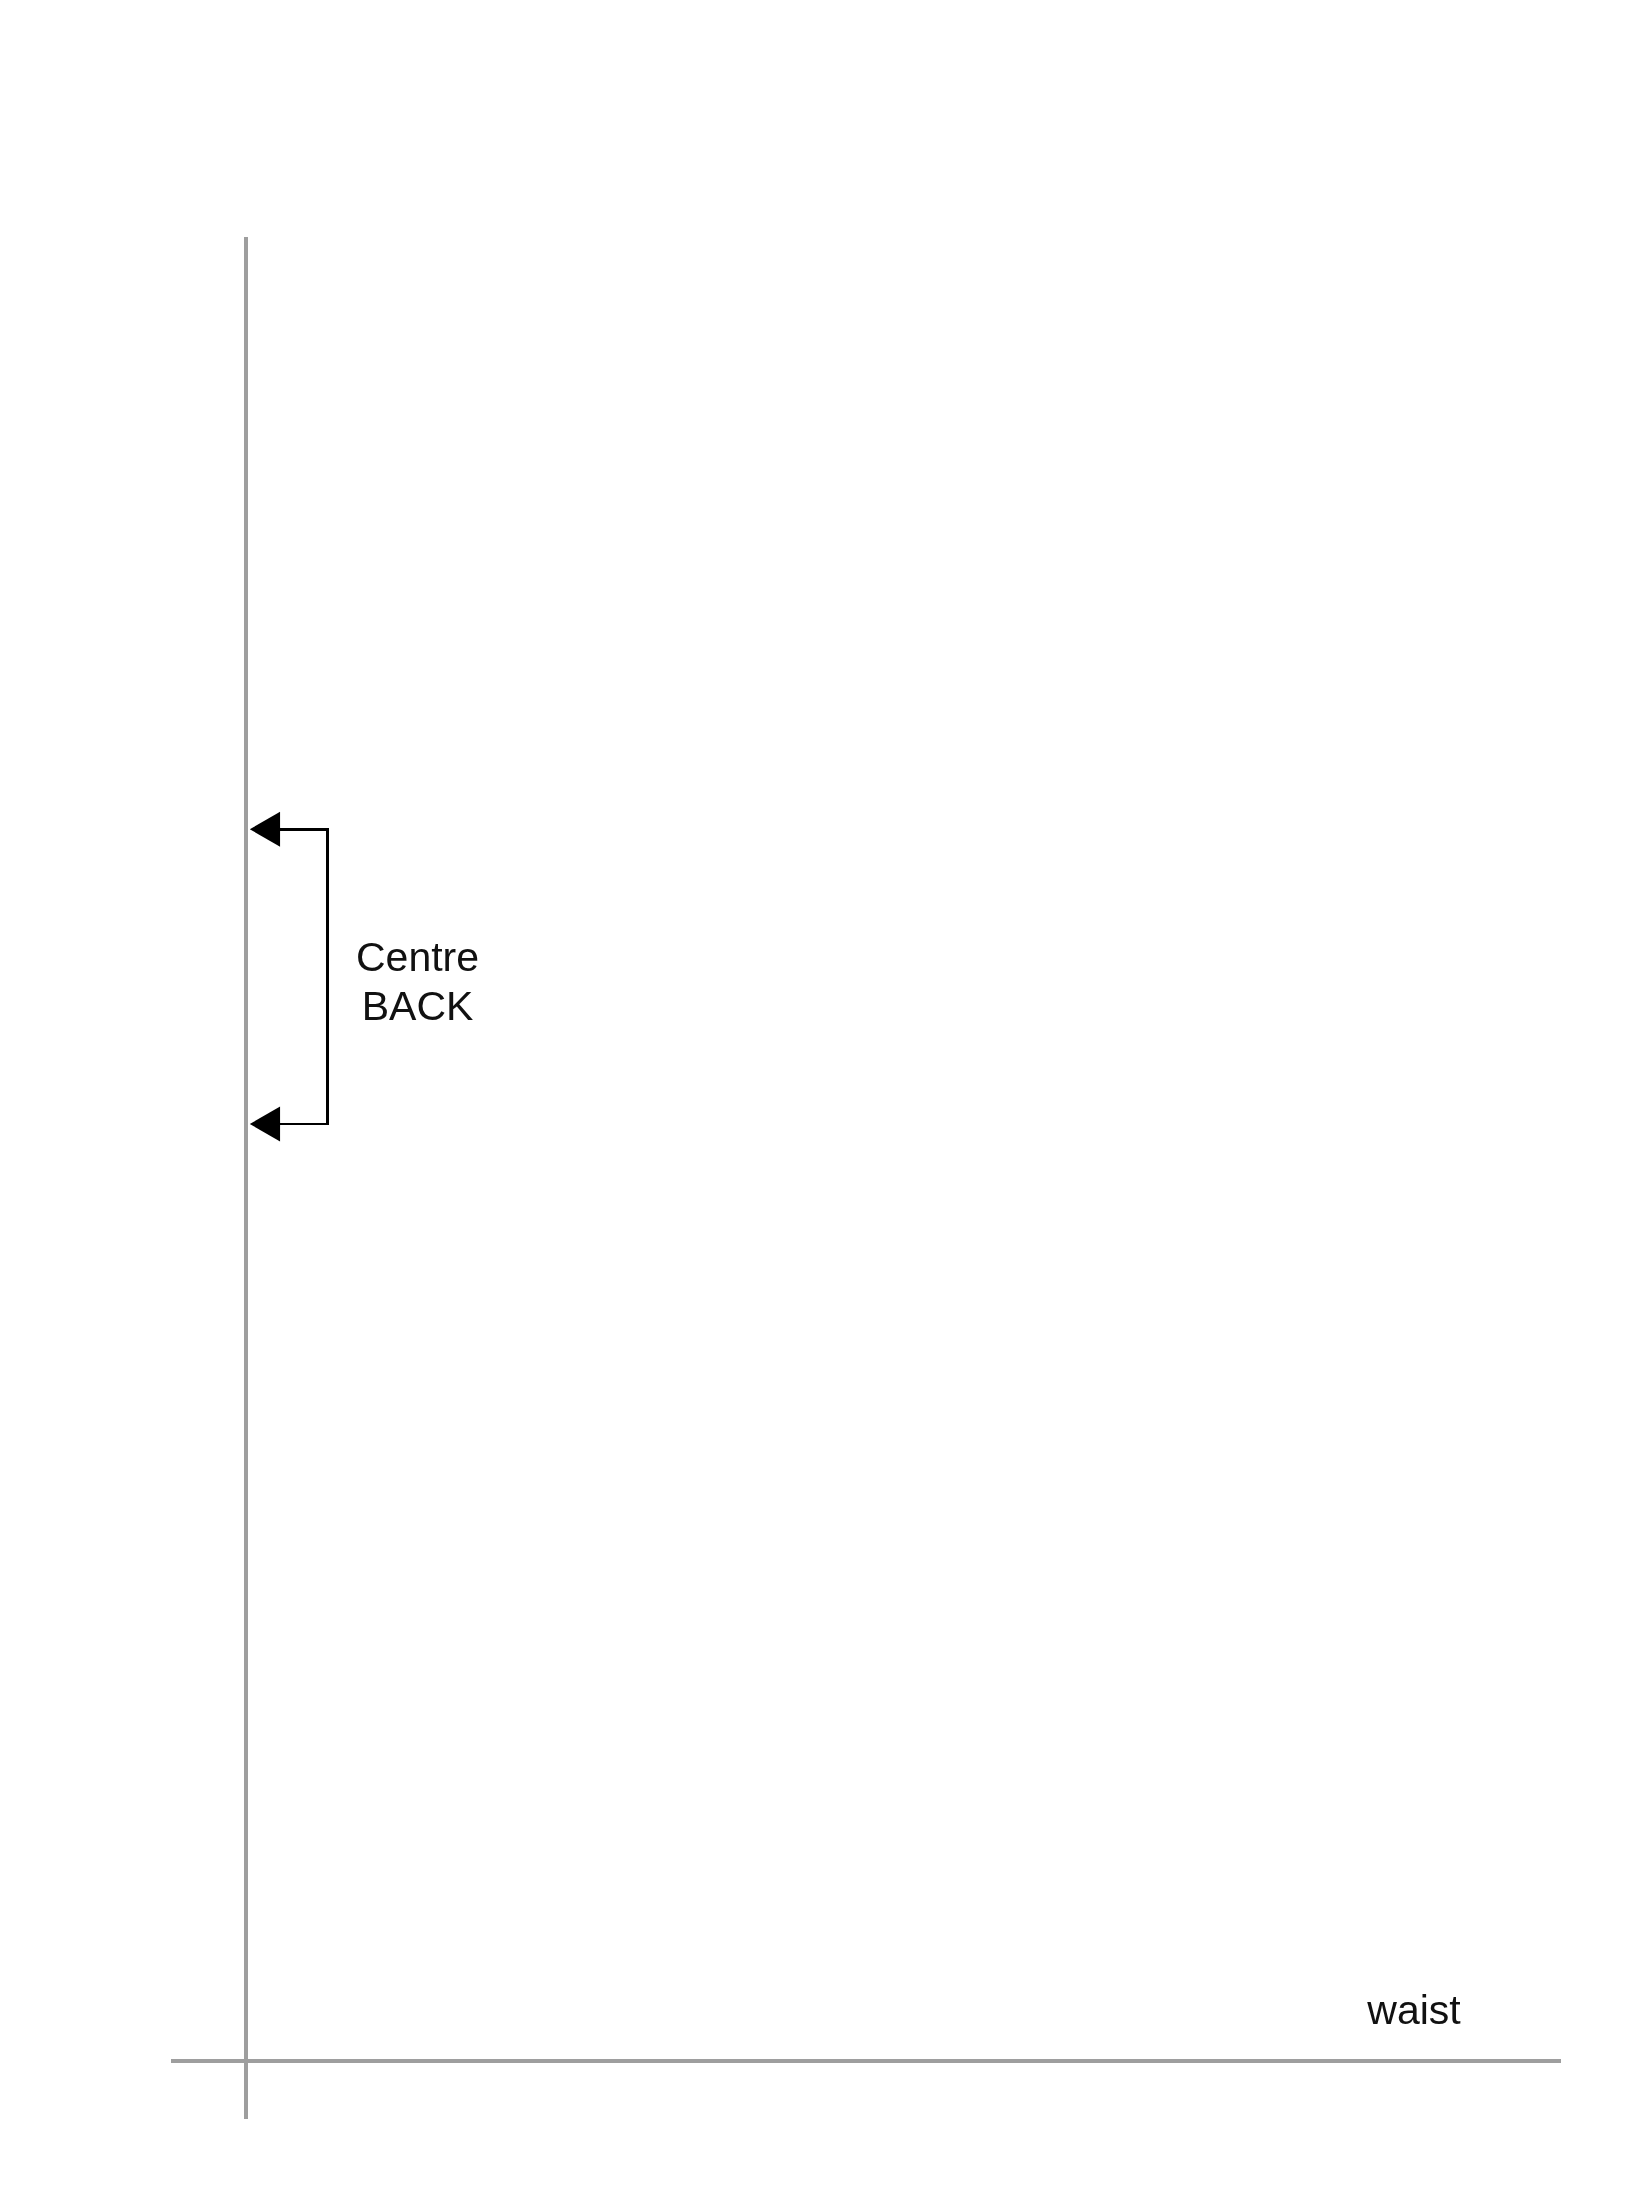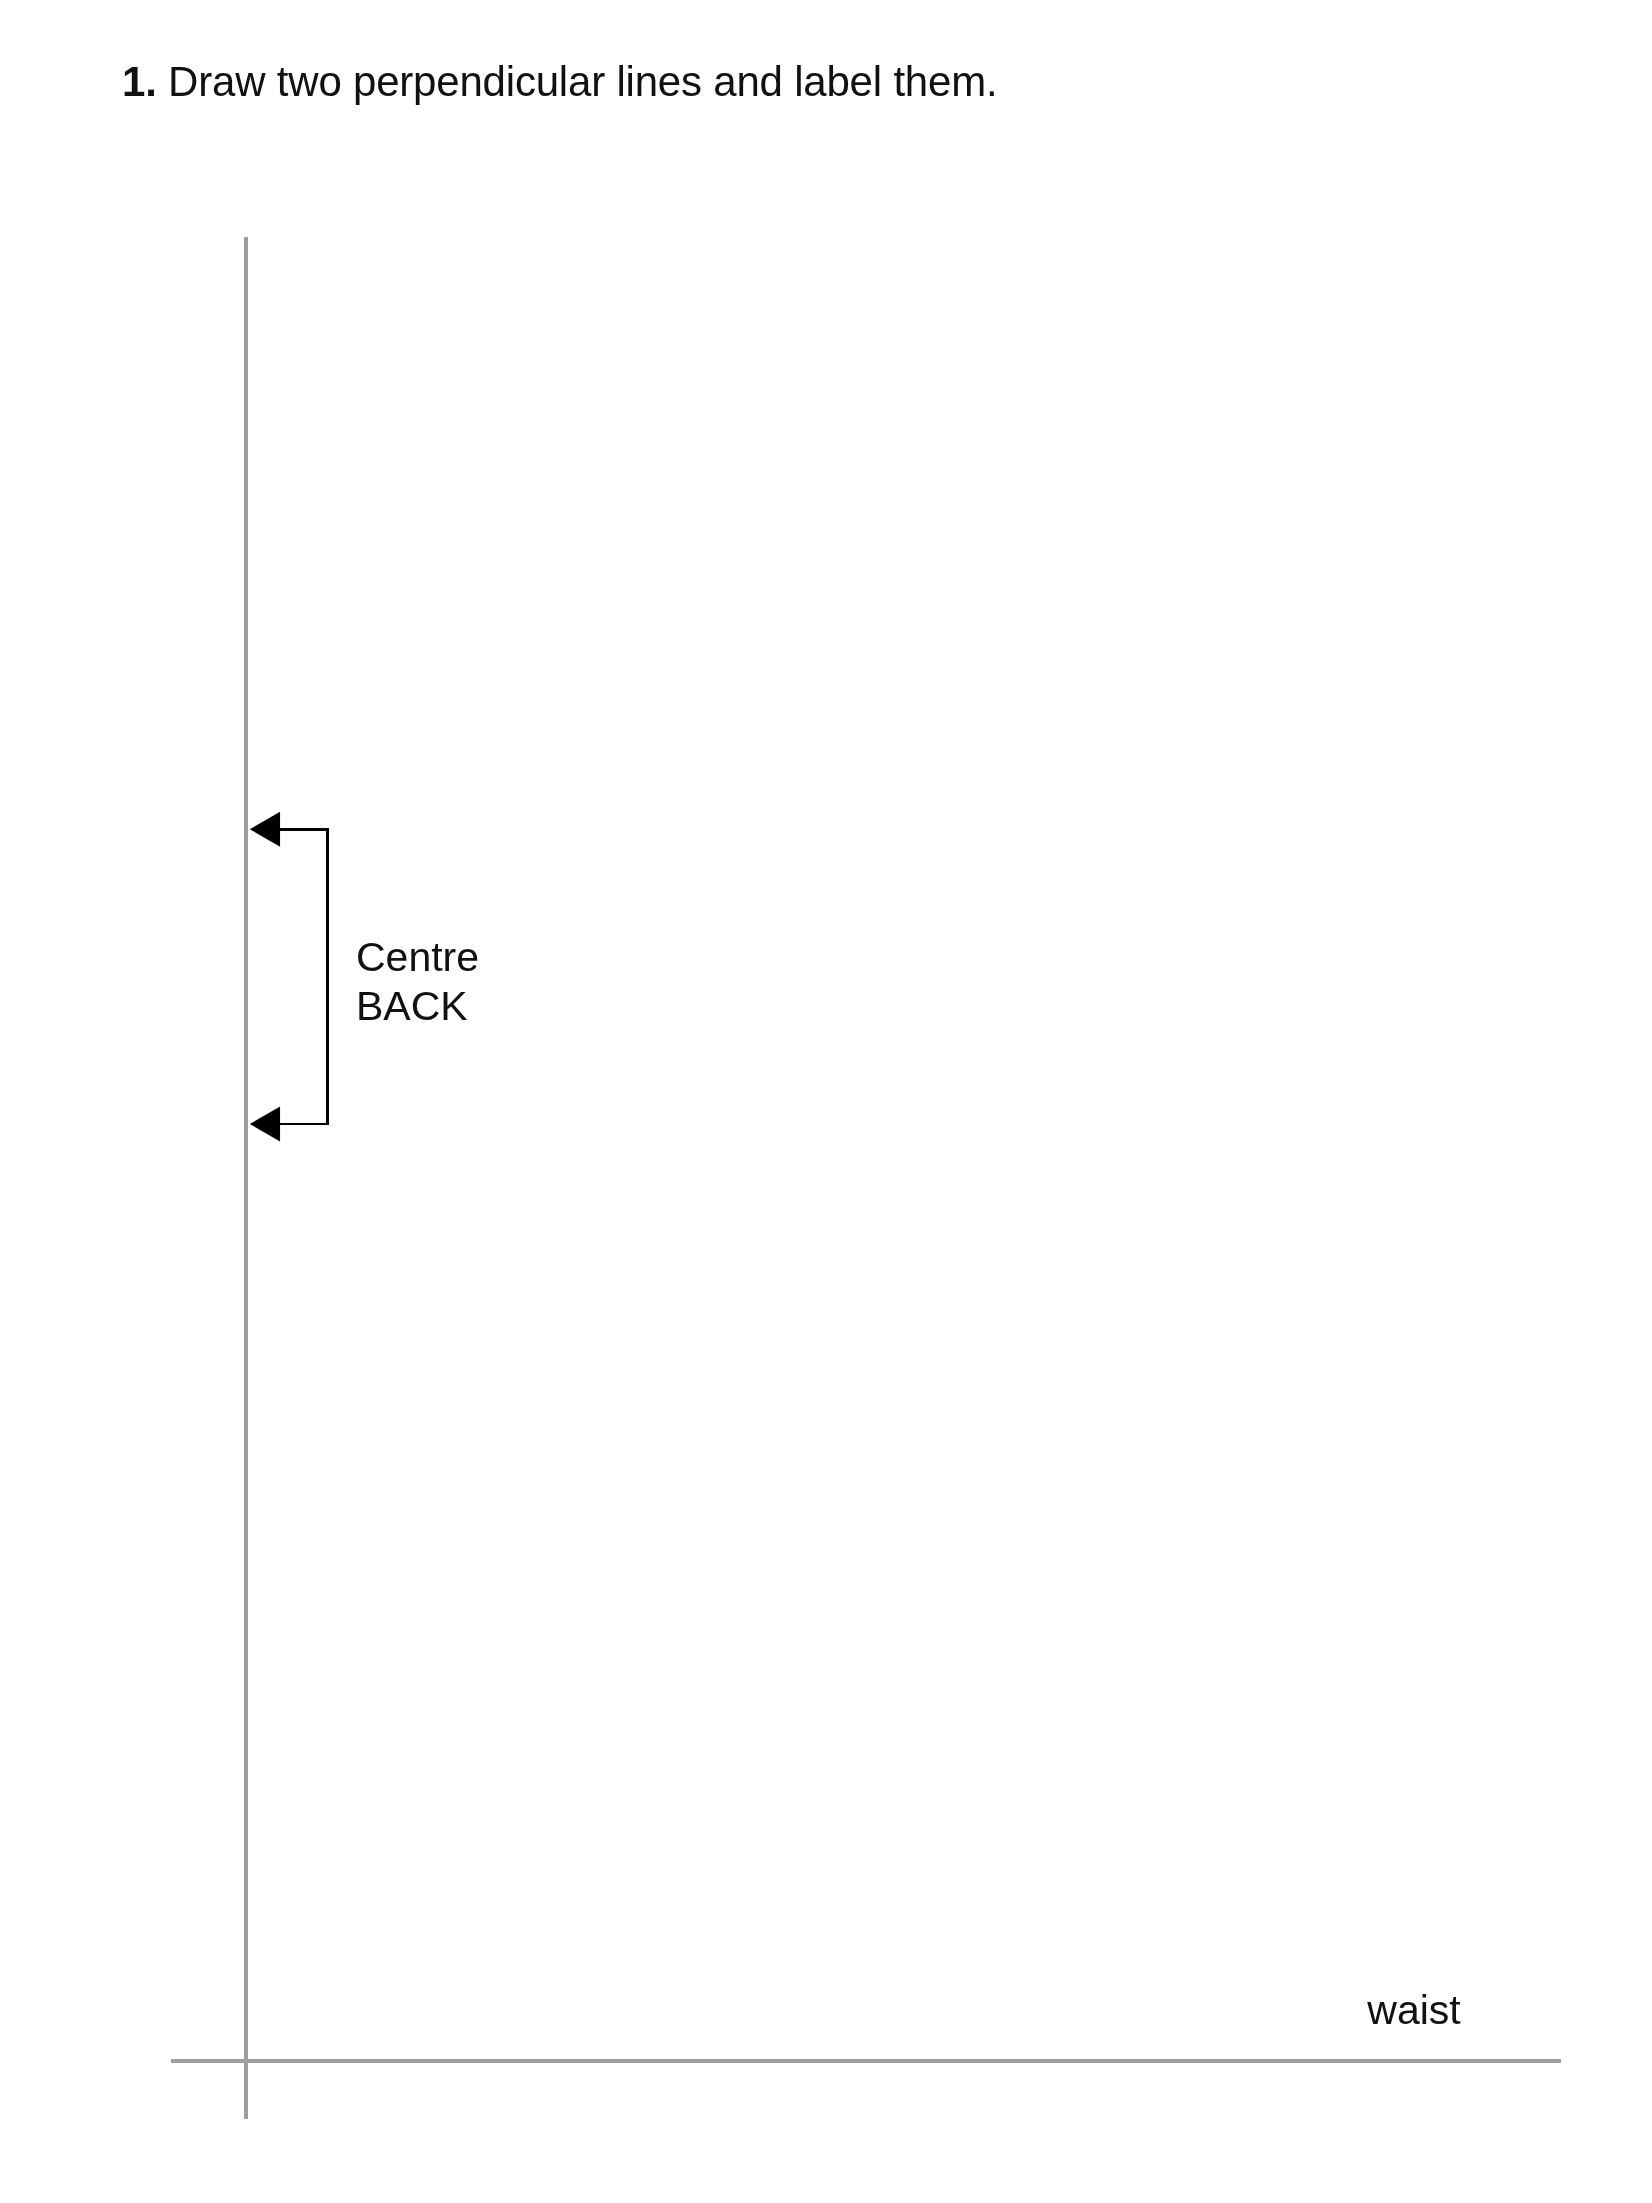--- a/index.html
+++ b/index.html
@@ -58,42 +58,40 @@
     position: absolute;
     left: 356px;
     top: 933px;
     font-size: 41px;
     line-height: 49px;
     color: #111111;
     white-space: nowrap;
   }
   .label-centre-back .ln {
     display: block;
+    text-align: center;
   }
 
   .label-waist {
     position: absolute;
     left: 1267px;
     top: 1986px;
     width: 294px;
     text-align: center;
     font-size: 41px;
     line-height: 48px;
     color: #111111;
     white-space: nowrap;
   }
 </style>
 </head>
 <body>
 
 <div id="sheet">
 
-  <div class="instruction">
-    <span class="step-num">1.</span><span class="step-text"> Draw two perpendicular lines and label them.</span>
-  </div>
 
   <svg id="drawing" viewBox="0 0 1800 2400" width="1653" height="2204">
 
     <line x1="268" y1="258" x2="268" y2="2307" stroke="#9e9e9e" stroke-width="4" shape-rendering="crispEdges"></line>
 
     <line x1="186" y1="2244" x2="1700" y2="2244" stroke="#9e9e9e" stroke-width="4" shape-rendering="crispEdges"></line>
 
     <g>
 
       <line x1="300" y1="903" x2="358" y2="903" stroke="#000000" stroke-width="3" shape-rendering="crispEdges"></line>

